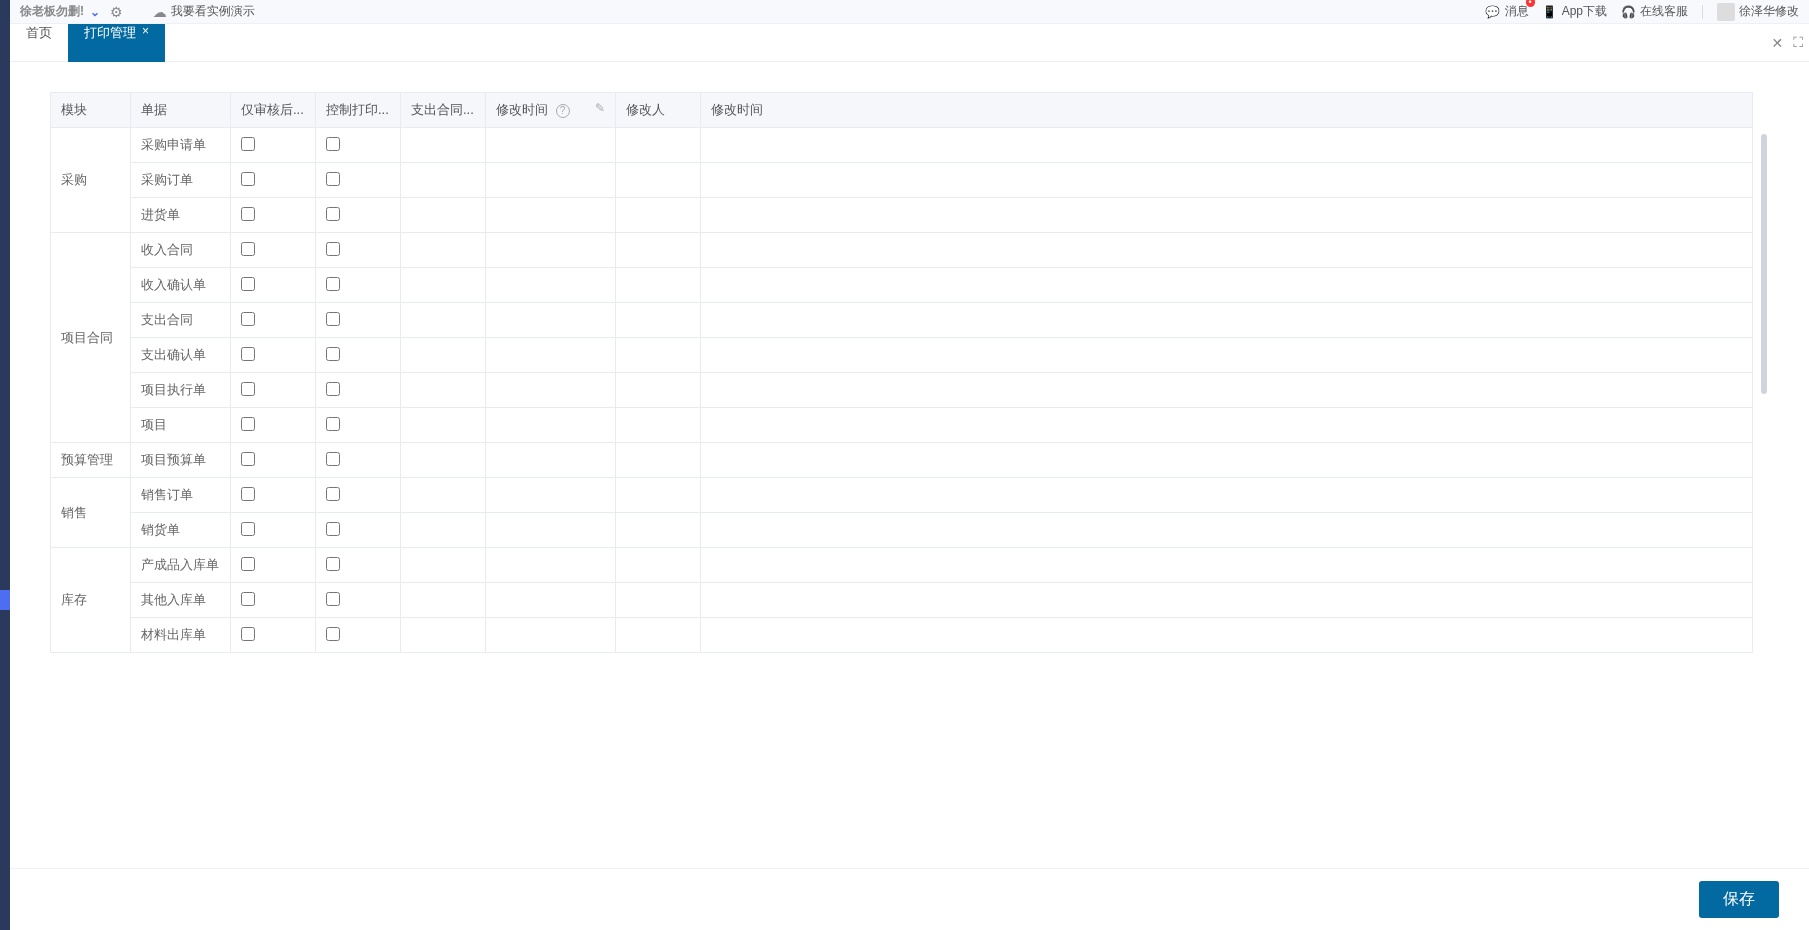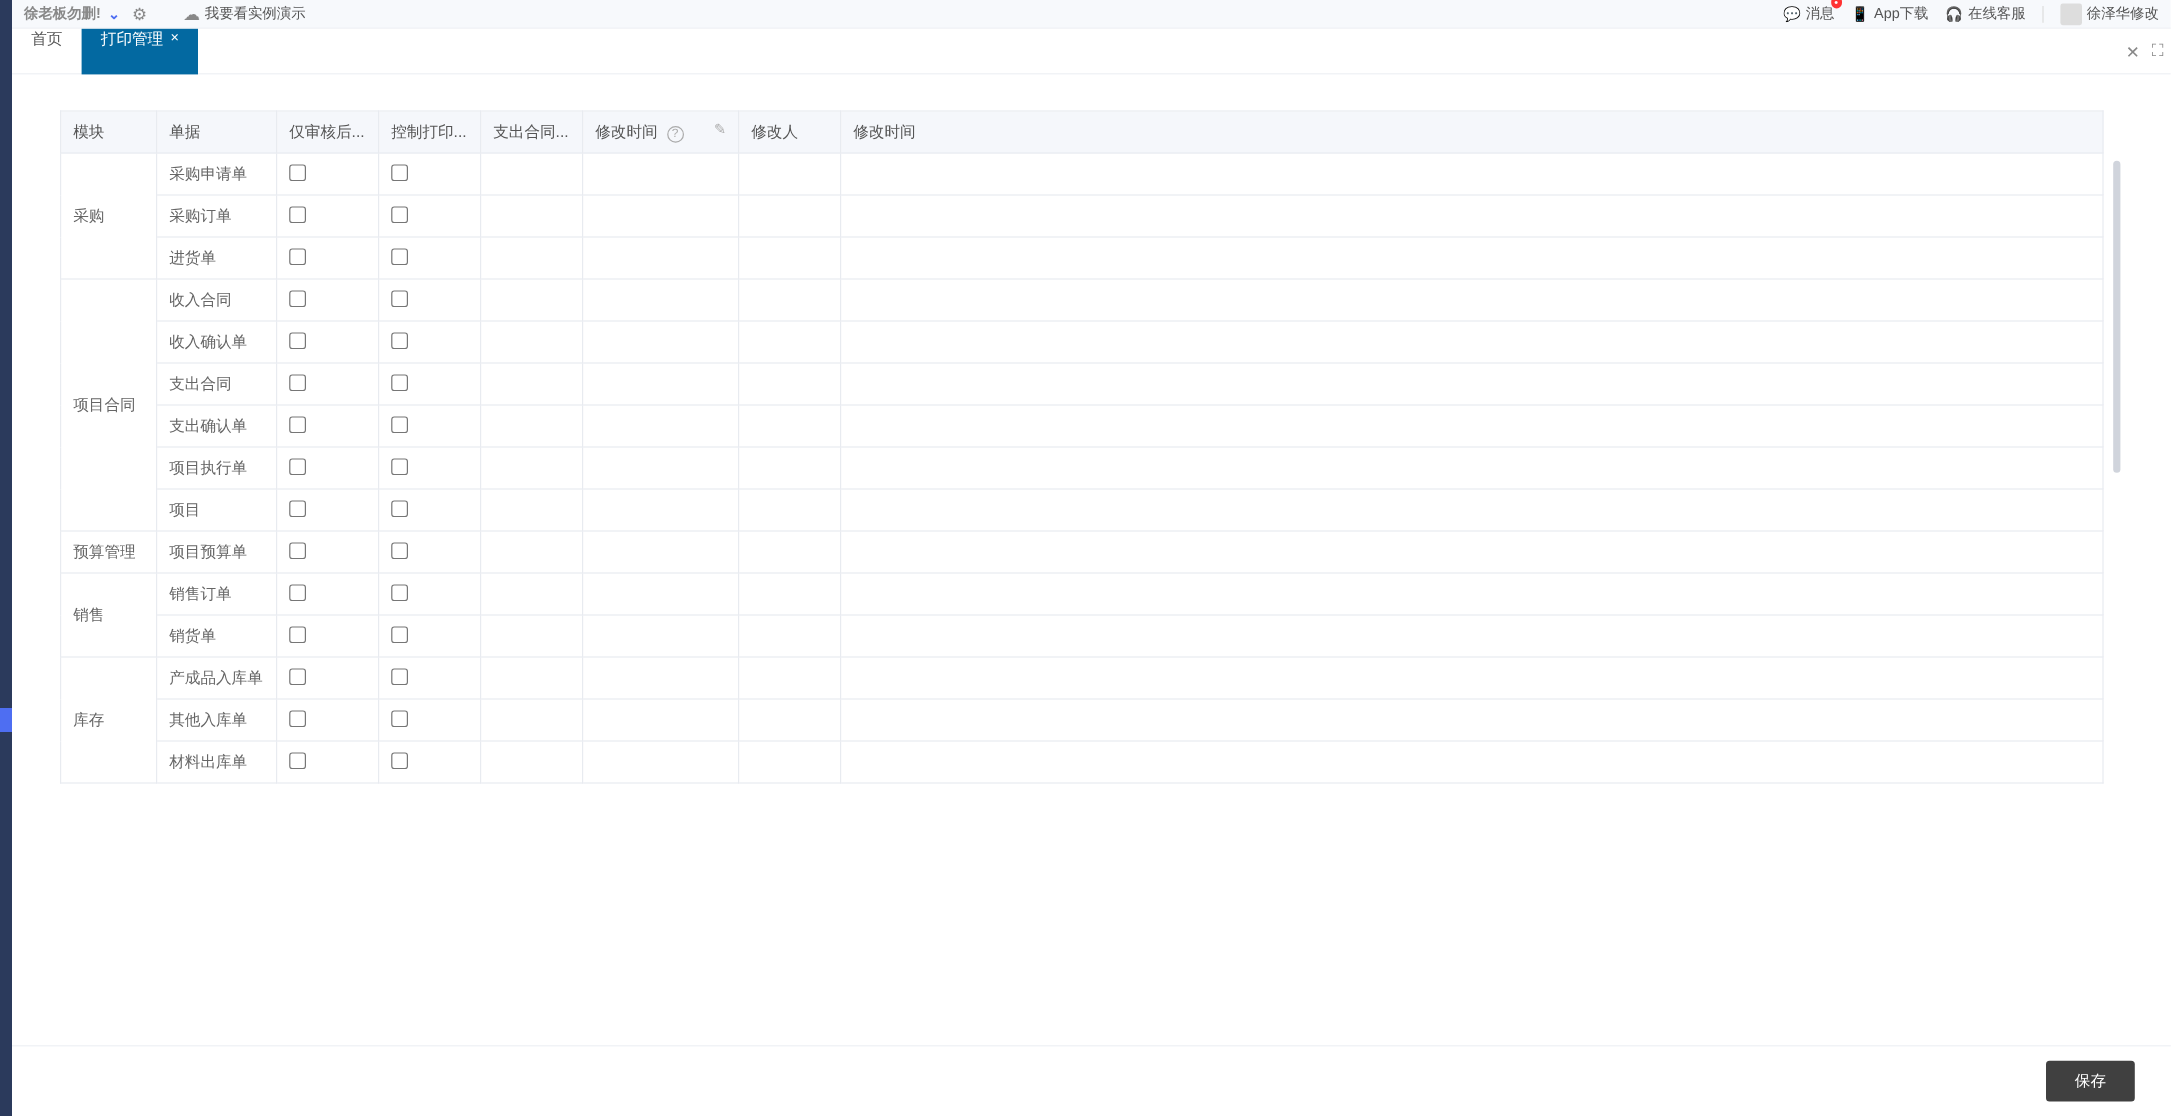--- a/index.html
+++ b/index.html
@@ -46,21 +46,21 @@
 .col-modifier { width: 85px; }
 .col-time { }
 
 .chk { width: 14px; height: 14px; }
 .help-icon { display: inline-block; width: 14px; height: 14px; border: 1px solid #aaa; border-radius: 50%; font-size: 10px; text-align: center; line-height: 12px; color: #aaa; margin-left: 4px; }
 .edit-icon { float: right; color: #aaa; font-size: 12px; }
 
 .scroll-track { position: absolute; right: 42px; top: 134px; width: 6px; height: 260px; background: #d0d4dc; border-radius: 3px; }
 
 .footer { position: fixed; bottom: 0; left: 10px; right: 0; background: #fff; border-top: 1px solid #eef0f4; padding: 12px 30px; display: flex; justify-content: flex-end; }
-.btn-primary { background: #404040; color: #fff; border: none; padding: 8px 24px; font-size: 13px; border-radius: 3px; cursor: pointer; }
+.btn-primary { background: #0369a1; color: #fff; border: none; padding: 8px 24px; font-size: 16px; border-radius: 3px; cursor: pointer; }
 </style>
 </head>
 <body>
 
 <div class="leftbar">
   <div class="leftbar-active"></div>
 </div>
 
 <div class="main">
 

